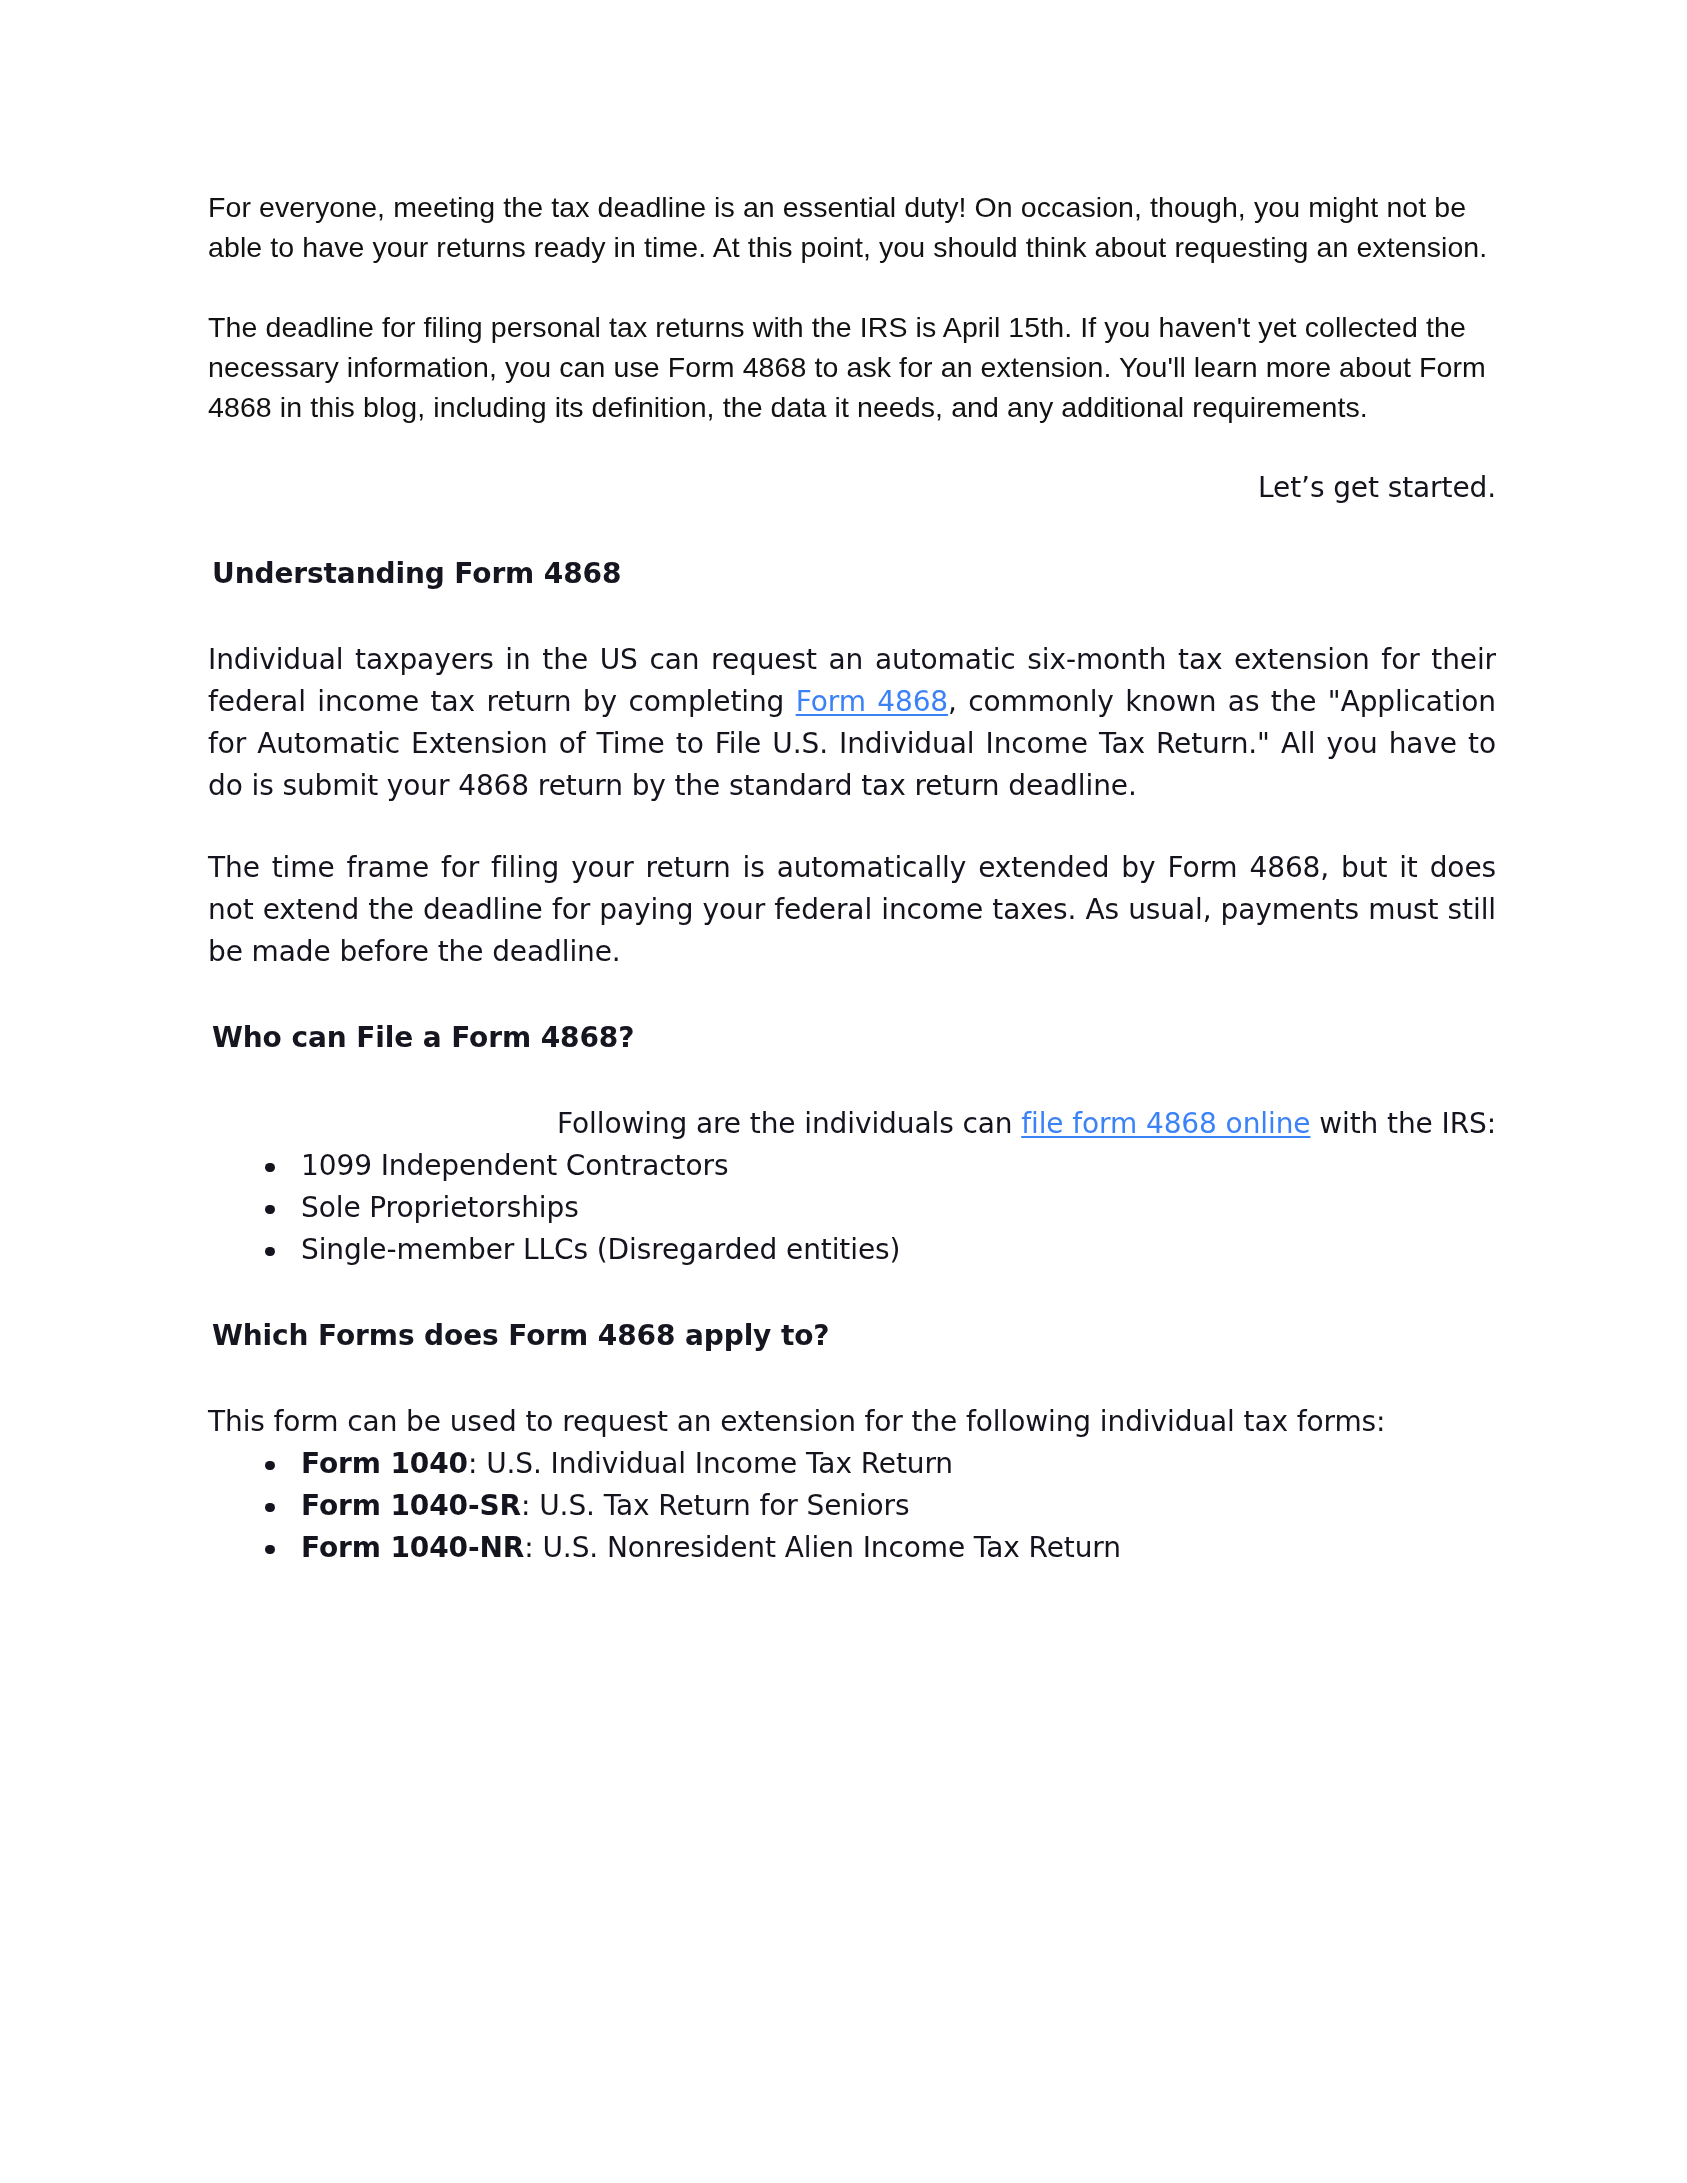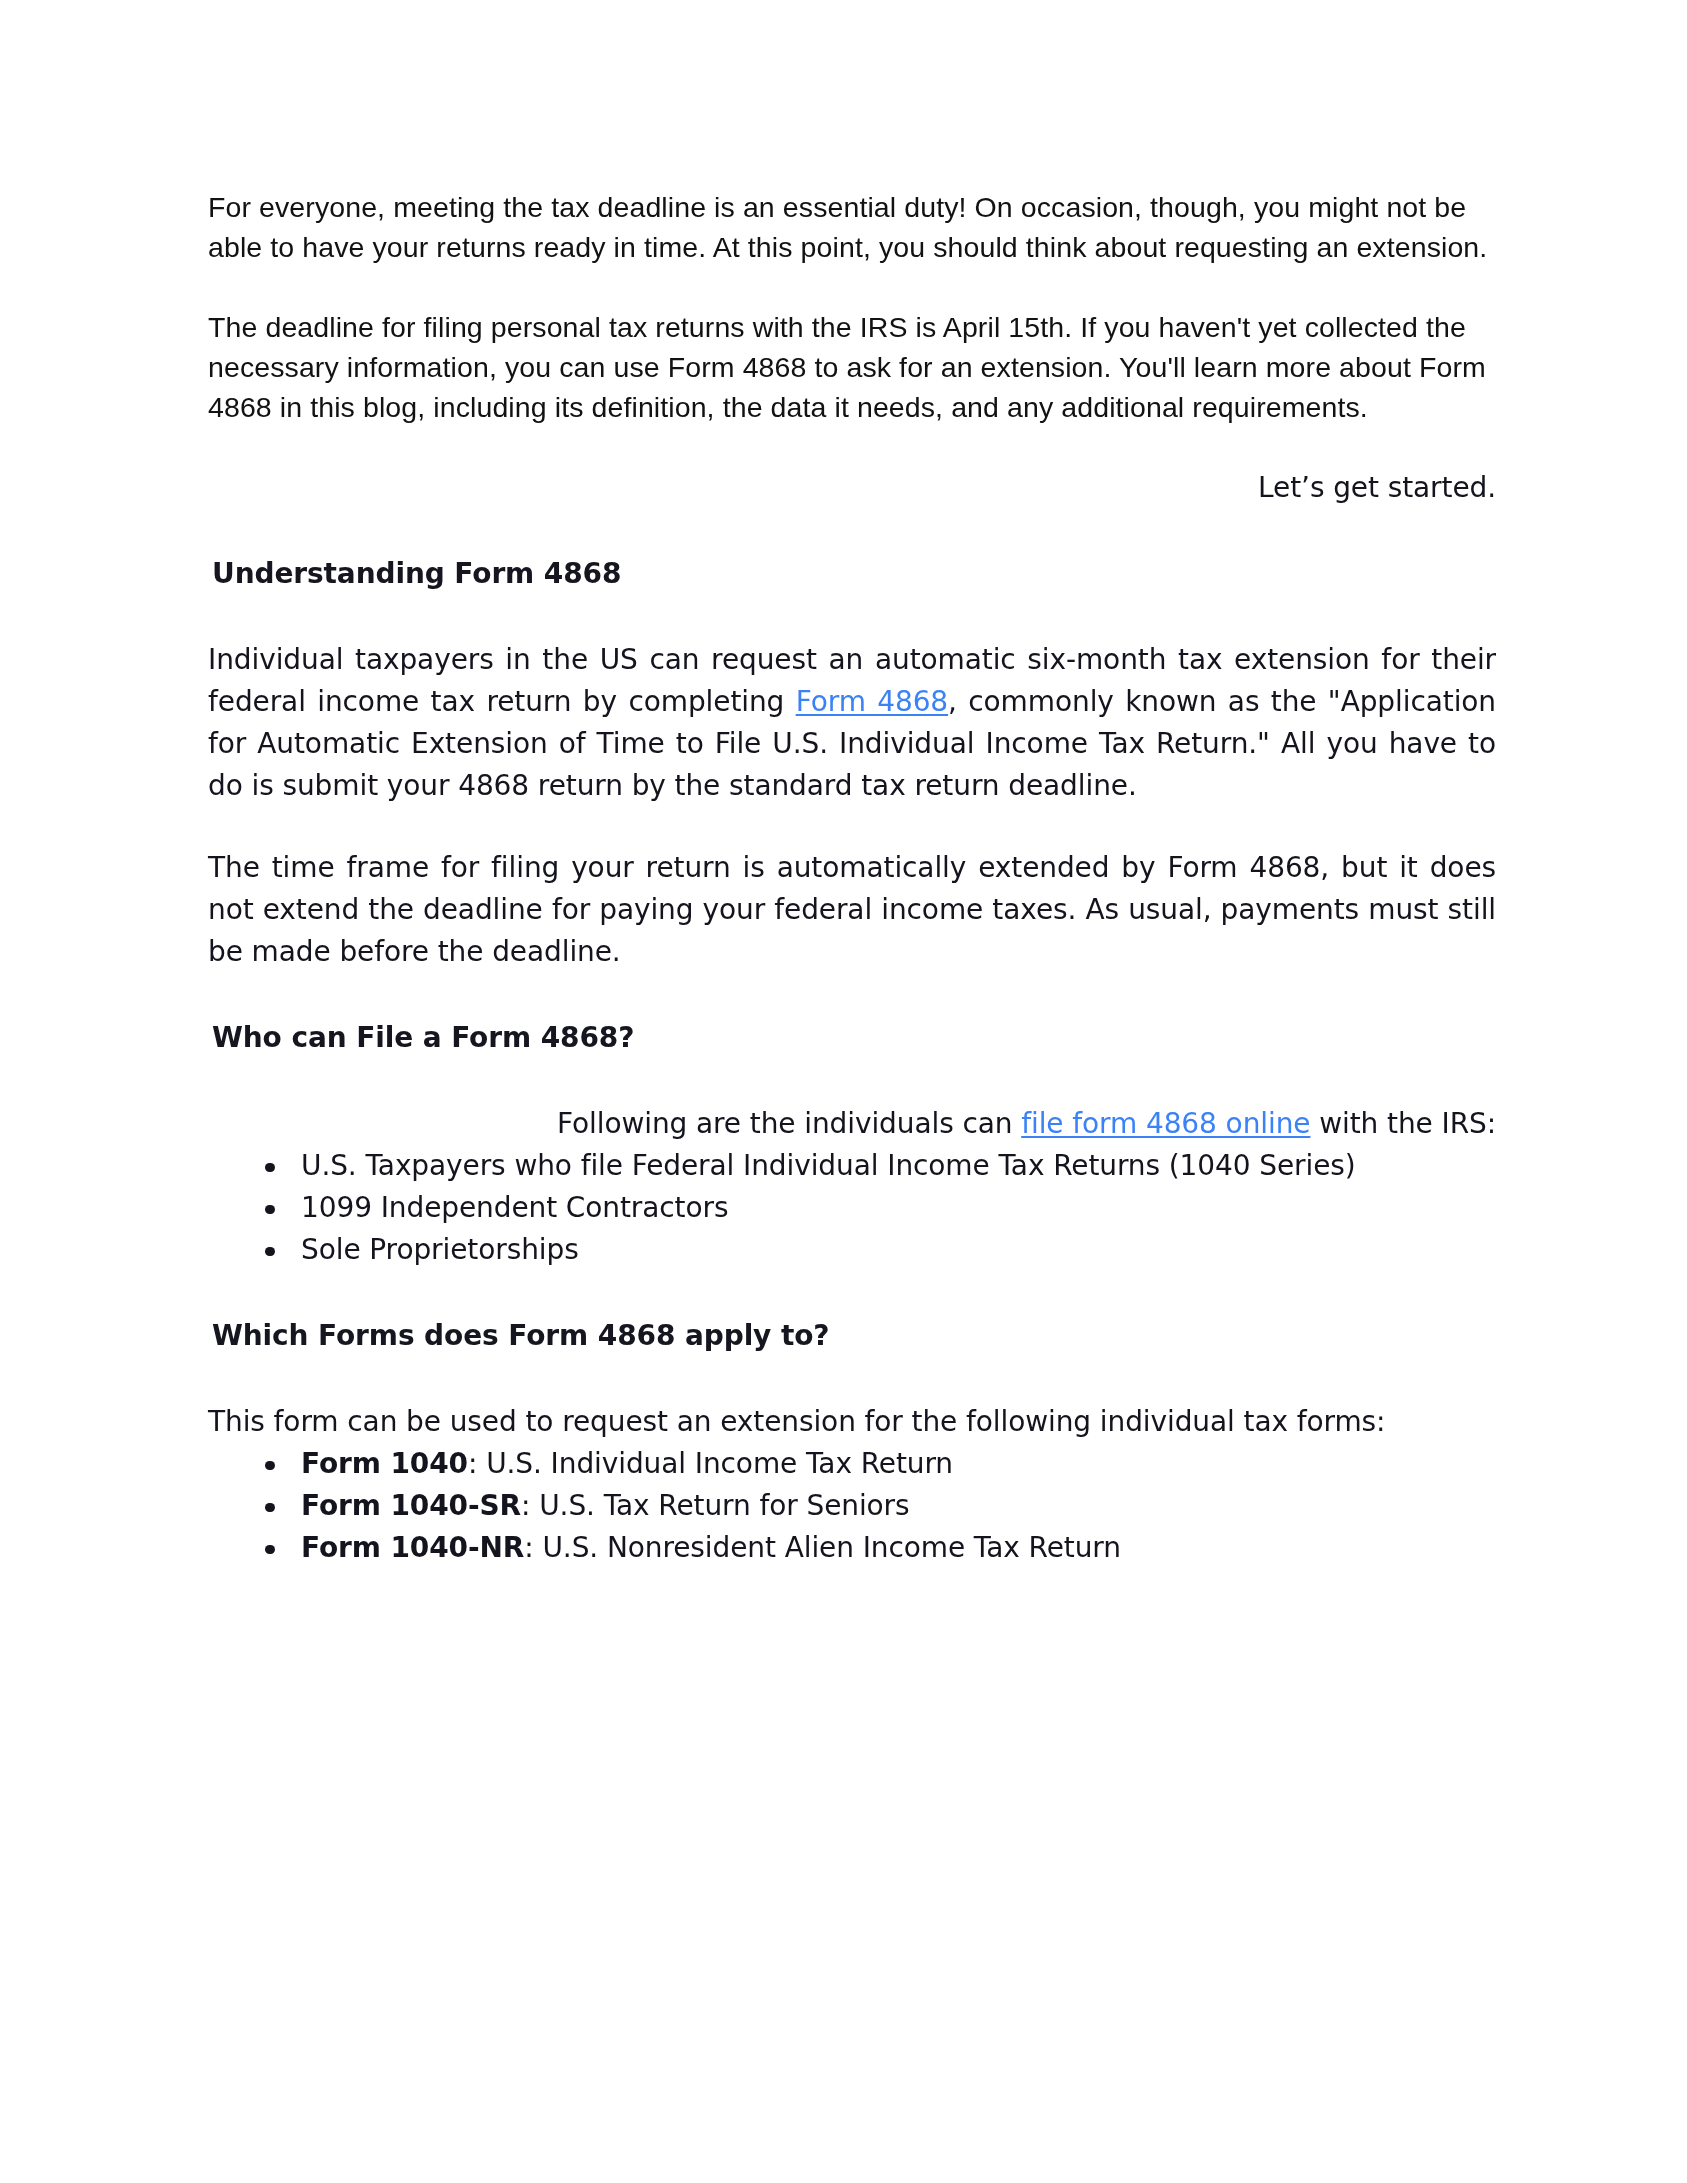--- a/index.html
+++ b/index.html
@@ -142,29 +142,29 @@
 
     <h2 class="heading">Who can File a Form 4868?</h2>
 
     <div class="sp-head"></div>
 
     <p class="p-geo lead-line"><span>Following are the individuals can </span><a class="doclink" href="#">file form 4868 online</a><span>&nbsp;with the IRS:</span></p>
 
     <ul class="bullets">
       <li>
         <span class="bullet-dot"></span>
-        <span>U.S. Taxpayers who file Federal Individual Income Tax Returns (1040 Series)</span>
-      </li>
-      <li>
-        <span class="bullet-dot"></span>
         <span>1099 Independent Contractors</span>
       </li>
       <li>
         <span class="bullet-dot"></span>
         <span>Sole Proprietorships</span>
+      </li>
+      <li>
+        <span class="bullet-dot"></span>
+        <span>Single-member LLCs (Disregarded entities)</span>
       </li>
     </ul>
 
     <div class="sp-head"></div>
 
     <h2 class="heading">Which Forms does Form 4868 apply to?</h2>
 
     <div class="sp-head"></div>
 
     <p class="p-geo justify">This form can be used to request an extension for the following individual tax forms:</p>

